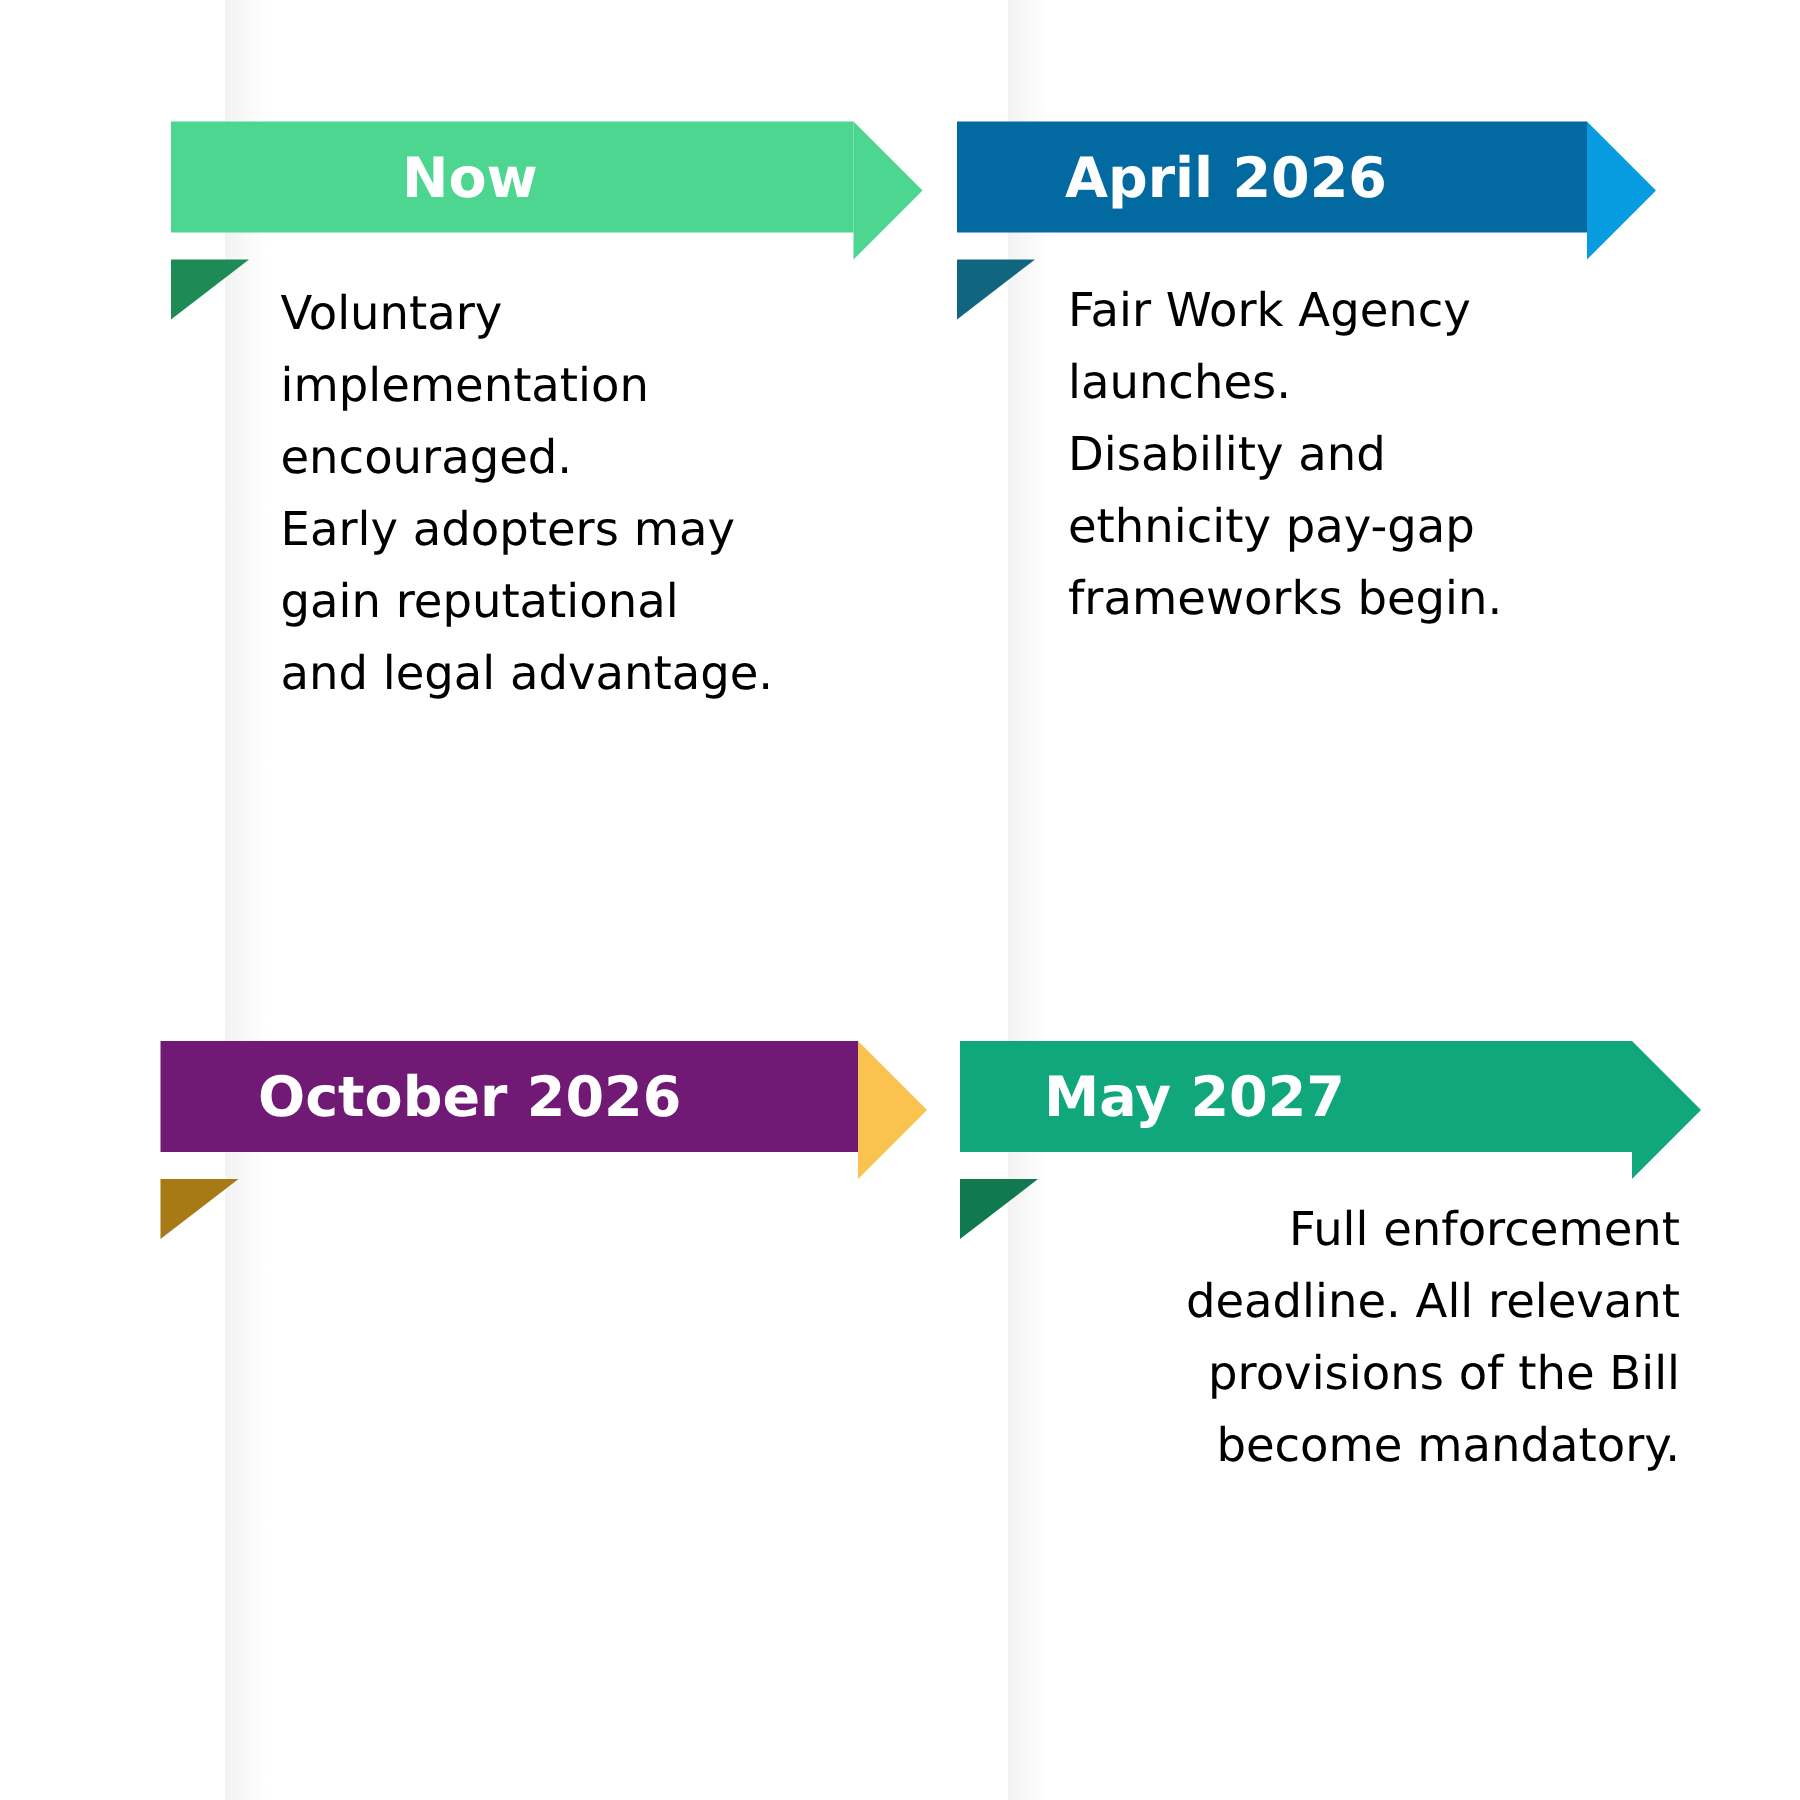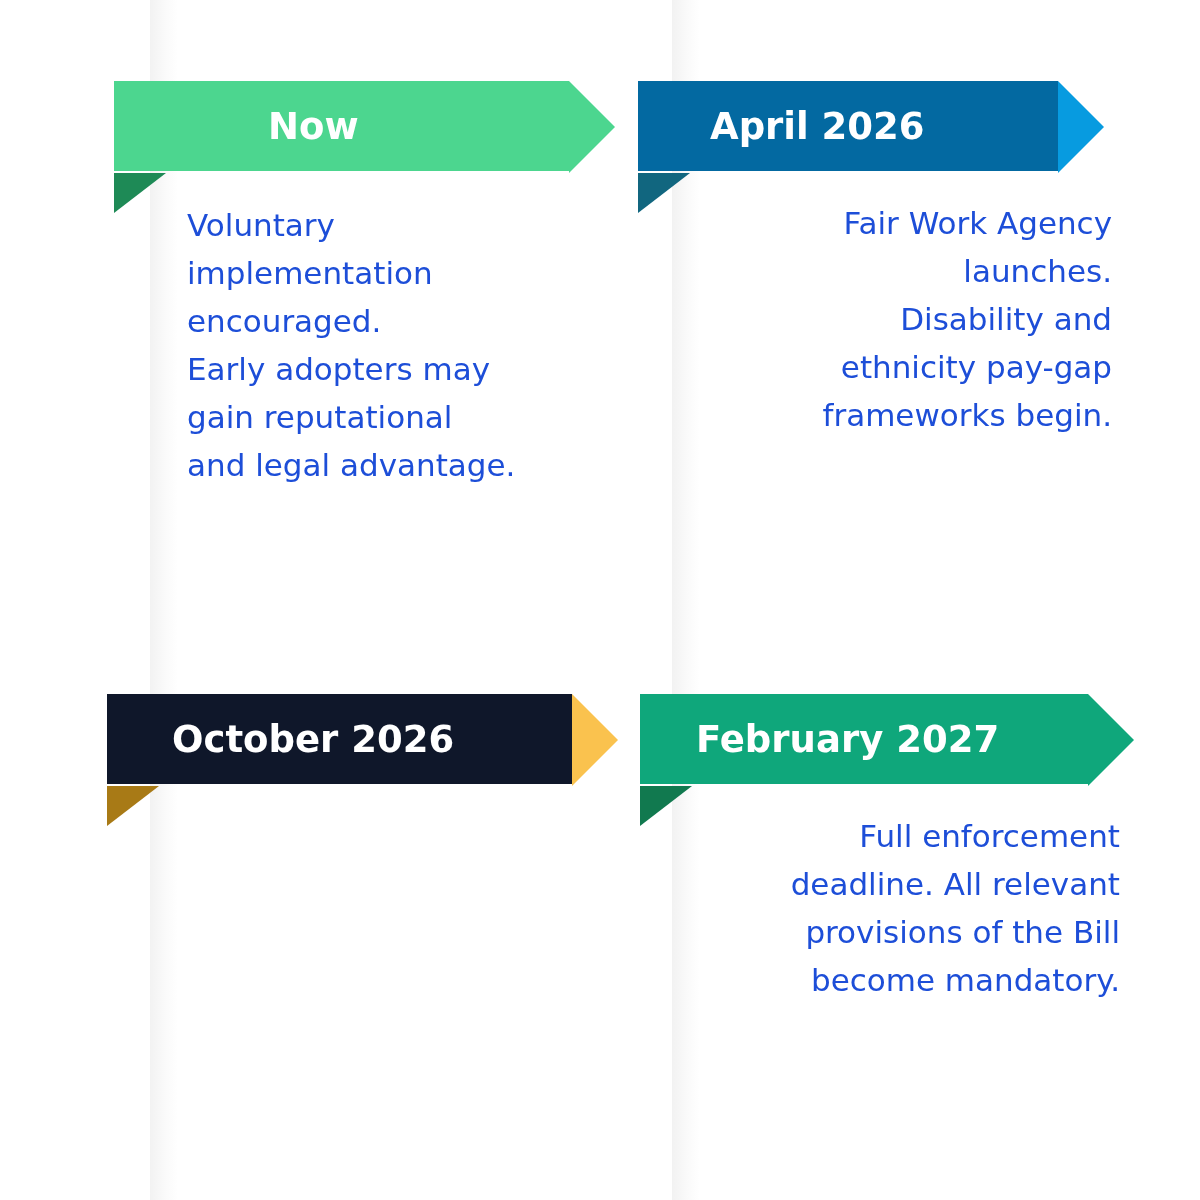--- a/index.html
+++ b/index.html
@@ -36,21 +36,21 @@
     position: absolute;
     z-index: 2;
   }
 
   
   .banner-wrap {
     position: relative;
   }
   .banner {
     position: relative;
-    height: 90px;
+    height: 74px;
     display: flex;
     align-items: center;
     color: #ffffff;
     box-sizing: border-box;
   }
   .banner-label {
     font-size: 37px;
     font-weight: bold;
     line-height: 1;
     white-space: nowrap;
@@ -76,30 +76,30 @@
     width: 0;
     height: 0;
     border-left: 52px solid currentColor;
     border-bottom: 40px solid transparent;
   }
 
   
   .body-text {
     font-size: 31px;
     line-height: 1.55;
-    color: #1d4ed8;
+    color: #000000;
     white-space: pre-line;
   }
 
   
   .m-now        { left: 114px;  top: 81px;  width: 455px; }
   .m-now .body-text      { margin-left: 73px; margin-top: 30px; width: 380px; }
 
   .m-apr2026    { left: 638px;  top: 81px;  width: 420px; }
-  .m-apr2026 .body-text  { margin-left: 74px; margin-top: 28px; width: 400px; text-align: right; }
+  .m-apr2026 .body-text  { margin-left: 74px; margin-top: 28px; width: 400px; }
 
   .m-oct2026    { left: 107px;  top: 694px; width: 465px; }
   .m-oct2026 .body-text  { margin-left: 70px; margin-top: 28px; width: 390px; }
 
   .m-apr2027    { left: 640px;  top: 694px; width: 448px; }
   .m-apr2027 .body-text  { margin-left: 80px; margin-top: 28px; width: 400px; text-align: right; }
 
   
   .m-now .banner-label      { margin-left: 154px; }
   .m-apr2026 .banner-label  { margin-left: 72px; }
@@ -140,32 +140,32 @@
     </div>
     <div class="body-text">Fair Work Agency
 launches.
 Disability and
 ethnicity pay-gap
 frameworks begin.</div>
   </div>
 
   <div class="milestone m-oct2026">
     <div class="banner-wrap">
-      <div class="banner" id="banner-2" style="background: #0f172a;">
+      <div class="banner" id="banner-2" style="background: #701a75;">
         <span class="banner-label">October 2026</span>
         <span class="banner-point" id="point-2" style="color: rgb(250, 194, 78);"></span>
       </div>
       <span class="banner-fold" id="fold-2" style="color: rgb(168, 122, 22);"></span>
     </div>
   </div>
 
   <div class="milestone m-apr2027">
     <div class="banner-wrap">
       <div class="banner" id="banner-3" style="background: rgb(15, 167, 123);">
-        <span class="banner-label">February 2027</span>
+        <span class="banner-label">May 2027</span>
         <span class="banner-point" id="point-3" style="color: rgb(15, 167, 123);"></span>
       </div>
       <span class="banner-fold" id="fold-3" style="color: rgb(17, 121, 79);"></span>
     </div>
     <div class="body-text">Full enforcement
 deadline. All relevant
 provisions of the Bill
 become mandatory.</div>
   </div>
 

